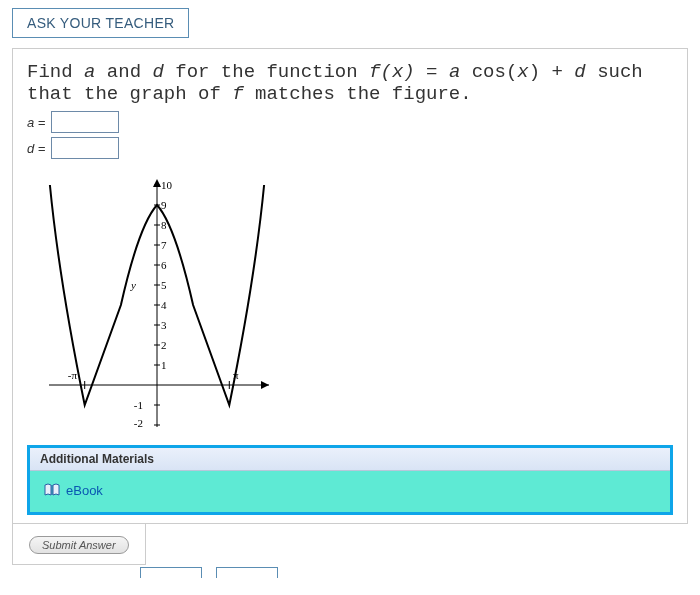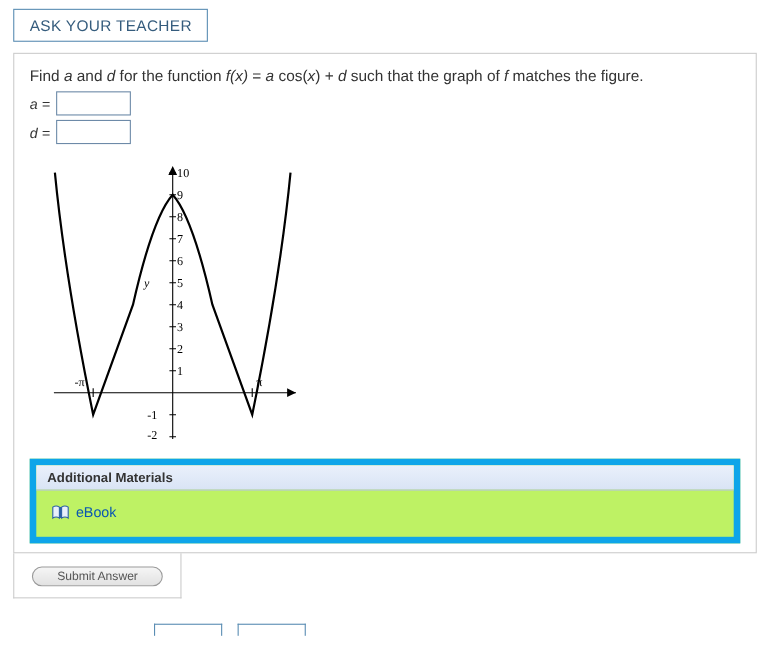--- a/index.html
+++ b/index.html
@@ -32,22 +32,23 @@
     letter-spacing: 0.3px;
     font-family: inherit;
     cursor: pointer;
   }
   .question-box {
     border: 1px solid #ccc;
     padding: 12px 14px 8px 14px;
     margin: 0 0 0 0;
   }
   .prompt {
-    font-size: 14px;
+    font-size: 19px;
     margin-bottom: 6px;
+    font-family: Liberation Mono, monospace;
   }
   .ital { font-style: italic; }
   .input-row {
     display: flex;
     align-items: center;
     gap: 6px;
     margin: 4px 0;
     font-size: 13px;
   }
   .input-row input[type=text] {
@@ -59,60 +60,61 @@
   }
   .graph-wrap {
     display: flex;
     justify-content: flex-start;
     margin: 6px 0 10px 0;
   }
   svg.graph {
     display: block;
   }
   .materials-box {
-    border: 6px solid #0ea5e9;
-    background: #bef264;
+    border: 3px solid #0ea5e9;
+    background: #5eead4;
     margin-top: 6px;
   }
   .materials-head {
     background: linear-gradient(#eaf0fb, #d9e4f5);
     border-bottom: 1px solid #b7c7da;
     padding: 4px 10px;
     font-weight: bold;
     font-size: 12px;
     color: #333;
   }
   .materials-body {
     padding: 12px 14px;
   }
   .ebook-link {
     color: #0a57b1;
     text-decoration: none;
     font-size: 13px;
     display: inline-flex;
-    align-items: flex-end;
+    align-items: flex-start;
     gap: 6px;
     cursor: pointer;
   }
   .submit-area {
     border: 1px solid #ccc;
     border-top: none;
     display: inline-block;
     padding: 12px 16px 10px 16px;
     margin-left: 0;
   }
   .submit-btn {
     background: linear-gradient(#f5f5f5, #e2e2e2);
     border: 1px solid #9a9a9a;
     border-radius: 10px;
     color: #555;
     font-size: 11px;
-    padding: 2px 22px;
+    padding: 2px 12px;
     cursor: pointer;
     font-family: inherit;
+    font-style: italic;
   }
   .bottom-stubs {
     position: absolute;
     bottom: 4px;
     left: 140px;
     display: flex;
     gap: 14px;
   }
   .stub {
     width: 60px;

